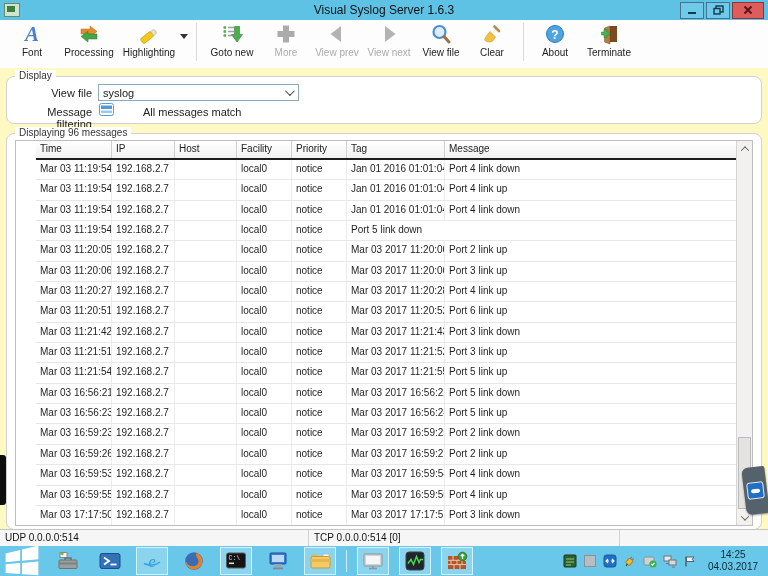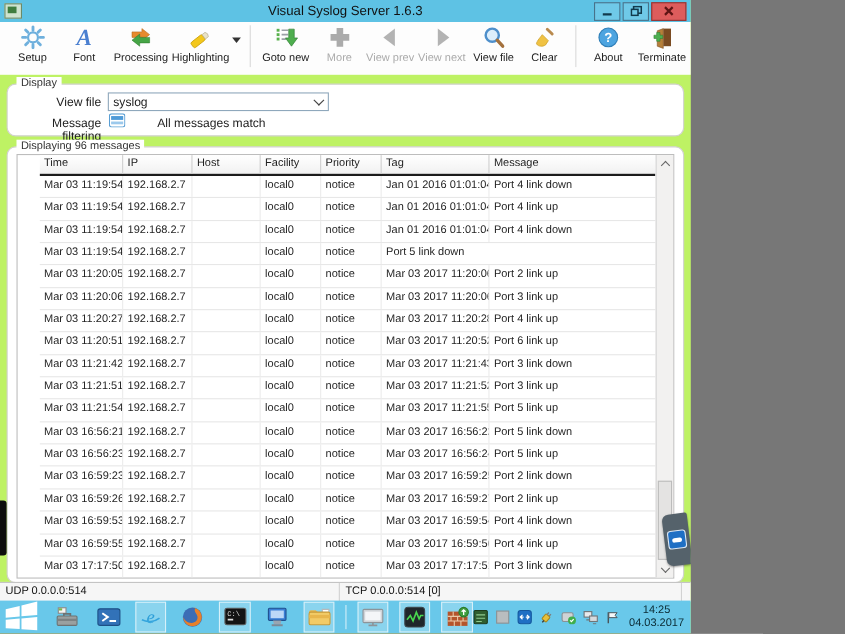--- a/index.html
+++ b/index.html
@@ -1,16 +1,16 @@
 <!DOCTYPE html>
 <html><head>
 <meta charset="utf-8">
 <style>
   html,body{margin:0;padding:0;background:#777;}
-  #screen{position:relative;width:628px;height:576px;background:#bef264;overflow:hidden;
+  #screen{position:relative;width:768px;height:576px;background:#fef9c3;overflow:hidden;
           font-family:"Liberation Sans",sans-serif;color:#1a1a1a;}
   
   .titlebar{position:absolute;left:0;top:0;right:0;height:20px;background:#5ec2e4;
             display:flex;align-items:center;}
   .app-ico{width:14px;height:12px;margin-left:4px;background:#cfe3cf;border:1px solid #6a8a6a;
            display:inline-block;position:relative;}
   .app-ico:before{content:"";position:absolute;left:2px;top:2px;width:8px;height:6px;background:#3f7d3f;}
   .title-text{position:absolute;left:0;right:0;text-align:center;font-size:12px;color:#111;}
   .winbtns{margin-left:auto;display:flex;align-items:center;height:100%;z-index:2;}
   .wbtn{width:22px;height:15px;margin-right:2px;border:1px solid #47728a;display:flex;
@@ -110,31 +110,20 @@
       <div class="wbtn close">
         <svg width="10" height="10">
             <path d="M1.5 1.5l7 7M8.5 1.5l-7 7" stroke="#5e1414" stroke-width="2"></path>
           </svg>
       </div>
     </div>
   </div>
 
   <div class="toolbar">
     <div class="tb-btn" style="width:52px">
-      <svg viewBox="0 0 22 22">
-          <g fill="none" stroke="#6fb0dd" stroke-width="2">
-            <circle cx="11" cy="11" r="4.5"></circle>
-            <g stroke-linecap="round" stroke-width="2.6">
-              <path d="M11 1.5v3M11 17.5v3M1.5 11h3M17.5 11h3M4.3 4.3l2.1 2.1M15.6 15.6l2.1 2.1M17.7 4.3l-2.1 2.1M6.4 15.6l-2.1 2.1"></path>
-            </g>
-          </g>
-        </svg>
-      <span class="tb-lbl">Setup</span>
-    </div>
-    <div class="tb-btn" style="width:52px">
       <div style="height:22px;font:italic bold 21px 'Liberation Serif',serif;color:#4a7fd0;line-height:22px;">A</div>
       <span class="tb-lbl">Font</span>
     </div>
     <div class="tb-btn" style="width:62px">
       <svg viewBox="0 0 22 22">
           <path d="M3 10V6h9V3l7 5.5-7 5.5v-3H3z" fill="#e78a2e" stroke="#b5681c" stroke-width=".5"></path>
           <path d="M19 12v4h-9v3l-7-5.5 7-5.5v3h9z" fill="#46a546" stroke="#2c7a2c" stroke-width=".5"></path>
         </svg>
       <span class="tb-lbl">Processing</span>
     </div>

